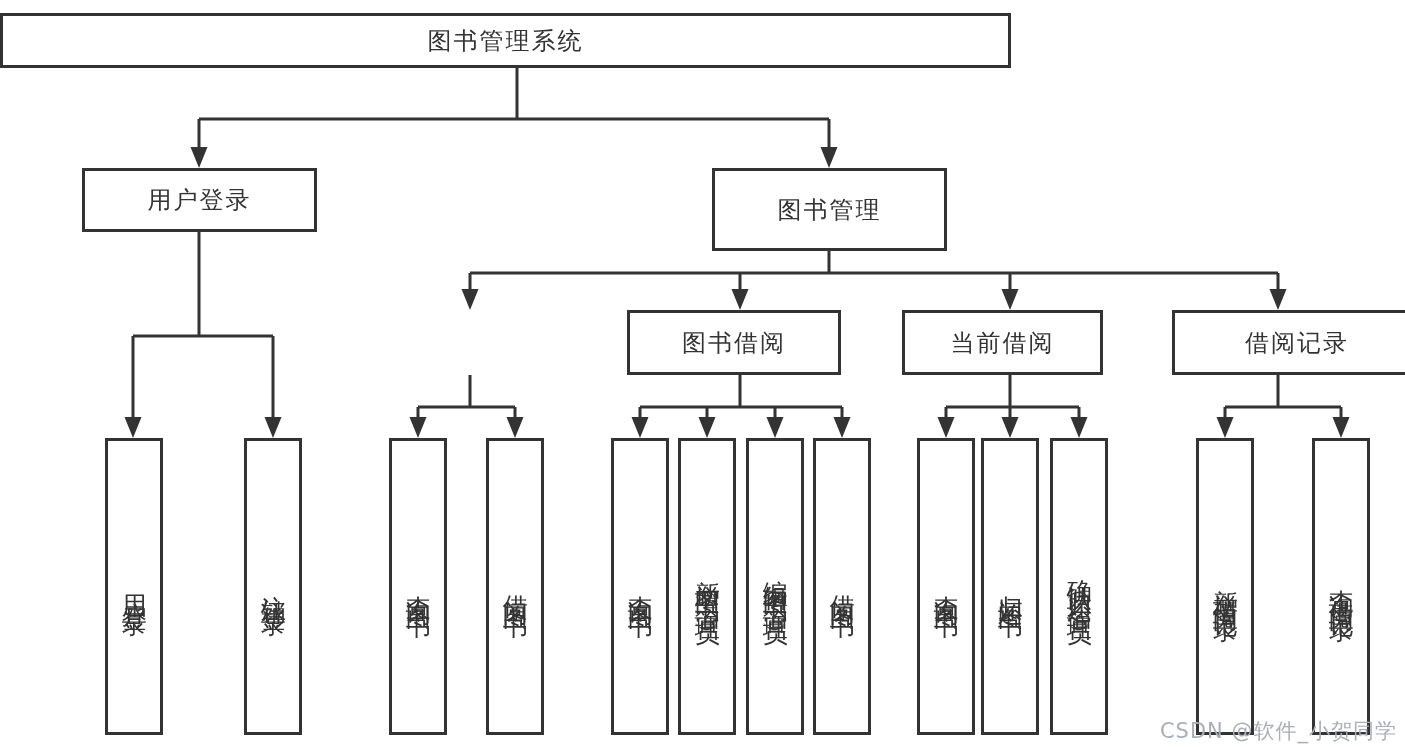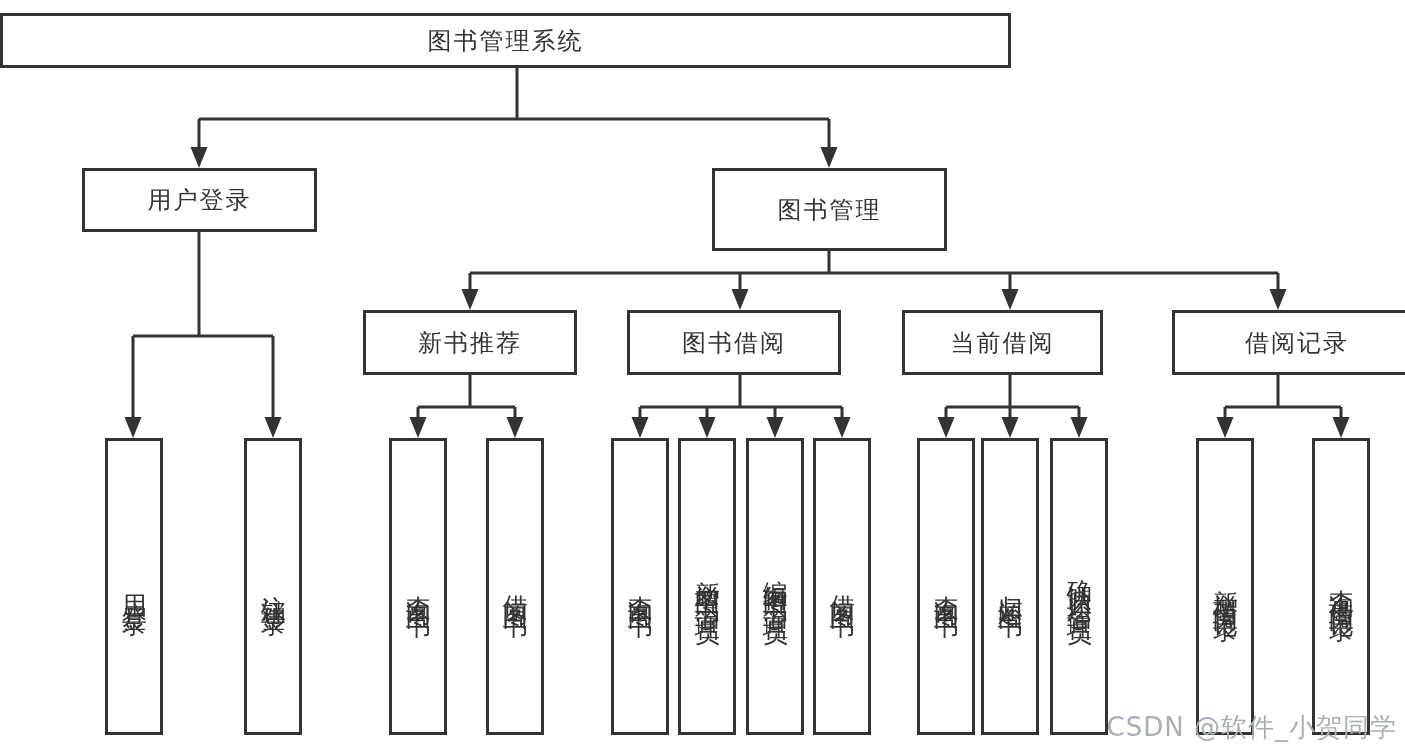--- a/index.html
+++ b/index.html
@@ -71,21 +71,21 @@
   .x-842  { left: 813px; }
   .x-946  { left: 917px; }
   .x-1010 { left: 981px; }
   .x-1079 { left: 1050px; }
   .x-1225 { left: 1196px; }
   .x-1341 { left: 1312px; }
   .watermark {
     position: absolute;
     right: 8px;
     bottom: 2px;
-    font-size: 26px;
+    font-size: 21px;
     letter-spacing: 1px;
     color: var(--wm);
     z-index: 5;
     white-space: nowrap;
   }
 </style>
 </head>
 <body>
 
 <div class="canvas">
@@ -144,23 +144,20 @@
     <span>图书管理系统</span>
   </div>
 
   <div class="node hbox n-user">
     <span>用户登录</span>
   </div>
   <div class="node hbox n-mgmt">
     <span>图书管理</span>
   </div>
 
-  <div class="node hbox n-rec">
-    <span>新书推荐</span>
-  </div>
   <div class="node hbox n-bor">
     <span>图书借阅</span>
   </div>
   <div class="node hbox n-cur">
     <span>当前借阅</span>
   </div>
   <div class="node hbox n-log">
     <span>借阅记录</span>
   </div>
 

